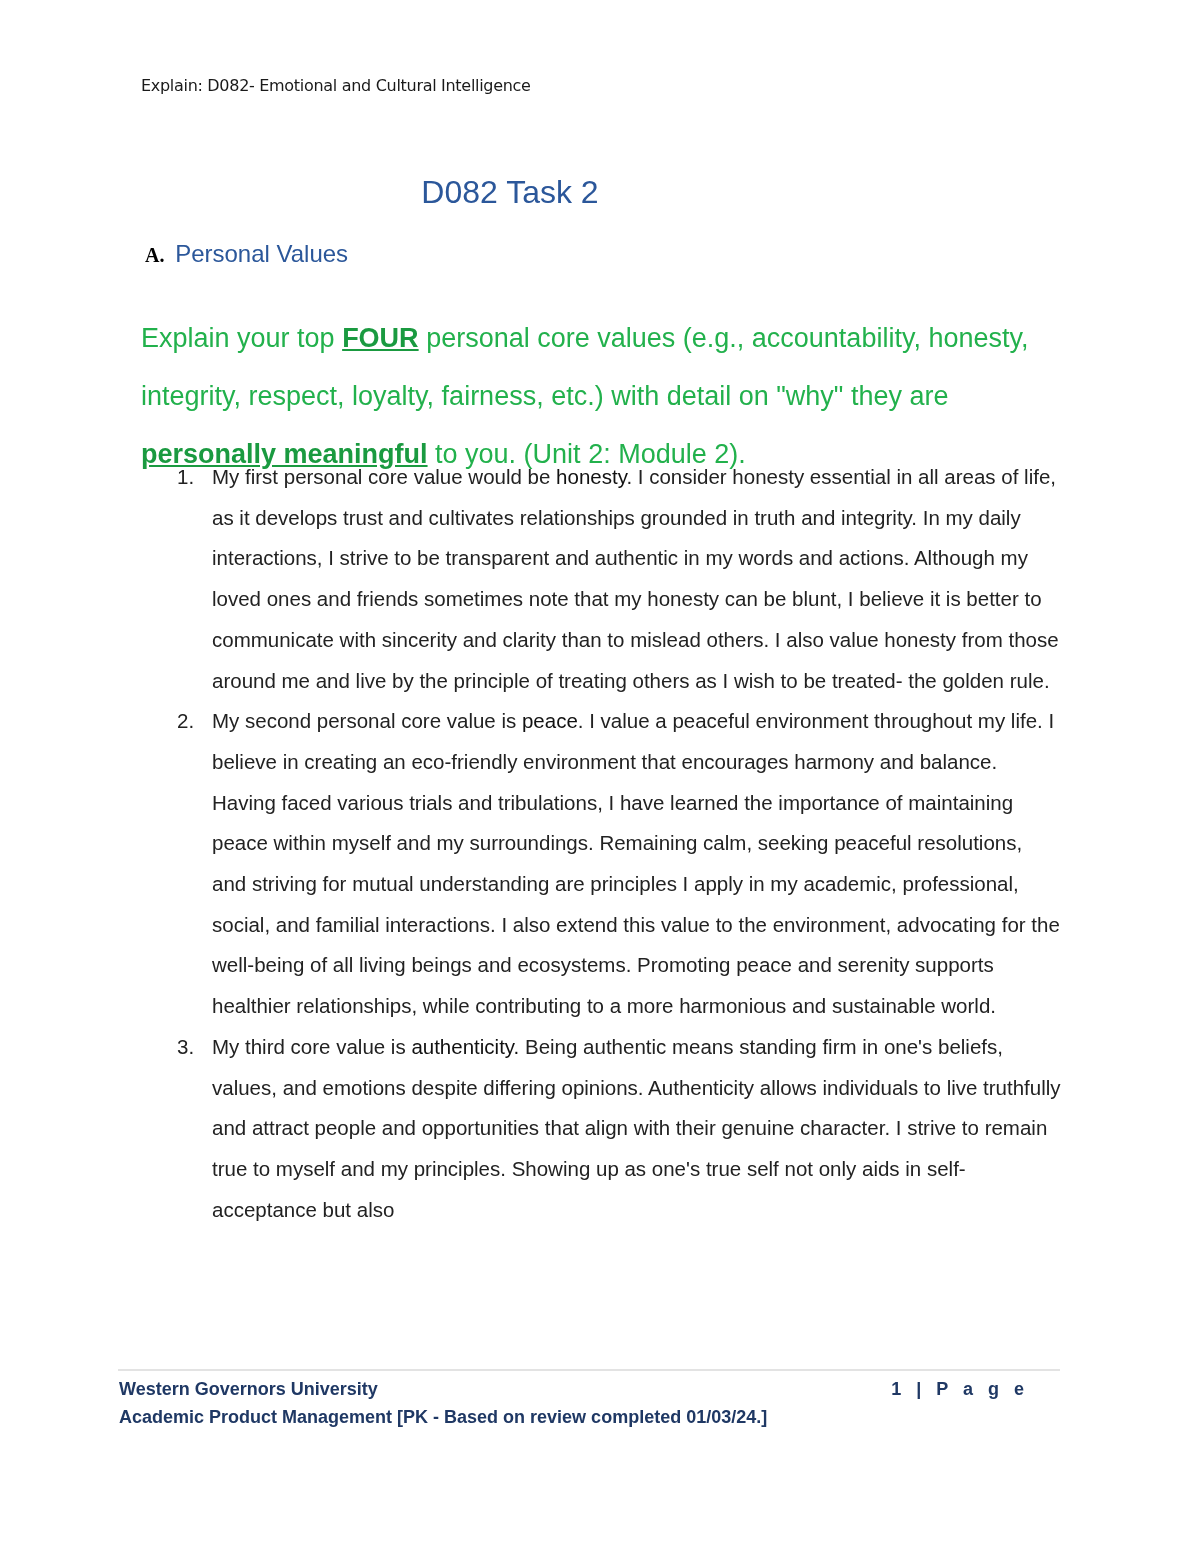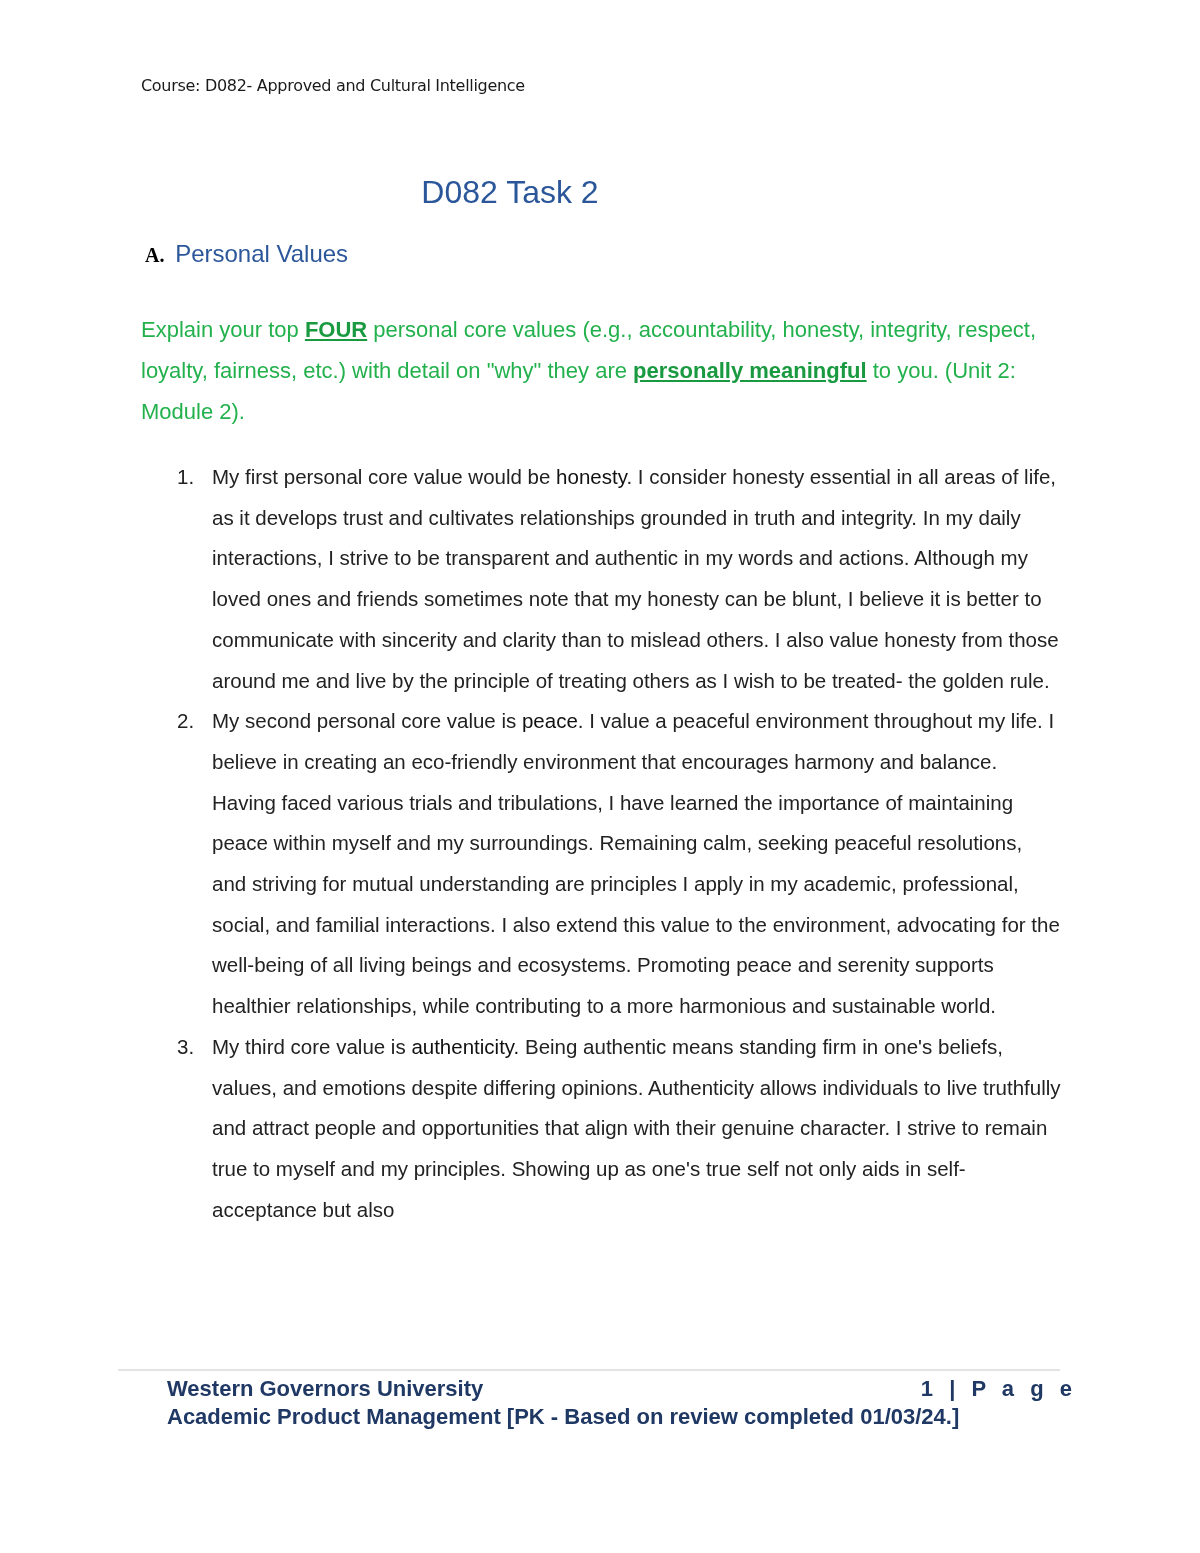--- a/index.html
+++ b/index.html
@@ -8,40 +8,40 @@
 
   .header-block { position:absolute; left:141px; top:73px; font-family:"DejaVu Sans", sans-serif; font-size:16px; color:#1a1a1a; line-height:25.5px; letter-spacing:-0.3px; }
   .header-block div { white-space:nowrap; }
 
   .doc-title { position:absolute; left:0; width:1020px; top:174px; text-align:center; font-family:"Liberation Sans", sans-serif; font-size:32px; color:#2b579a; }
   .doc-title span { position:relative; left:0px; }
 
   .section-heading { position:absolute; left:145px; top:240px; font-family:"Liberation Sans", sans-serif; font-size:24px; color:#2b579a; white-space:nowrap; }
   .section-heading .letter { font-family:"Liberation Serif", serif; font-size:20px; font-weight:bold; color:#000; margin-right:4px; }
 
-  .prompt { position:absolute; left:141px; top:309px; width:920px; font-family:"Liberation Sans", sans-serif; font-size:22px; line-height:41px; color:#22b14c; }
+  .prompt { position:absolute; left:141px; top:309px; width:920px; font-family:"Liberation Sans", sans-serif; font-size:27px; line-height:58px; color:#22b14c; }
   .prompt b { font-weight:bold; text-decoration:underline; color:#1a9a40; }
 
   .answers { position:absolute; left:141px; top:457px; width:920px; margin:0; padding:0; list-style:none; font-family:"Liberation Sans", sans-serif; font-size:20.5px; line-height:40.7px; color:#222; }
   .answers li { position:relative; padding-left:71px; }
   .answers .num { position:absolute; left:36px; top:0; }
   .answers b { font-weight:normal; color:#111; }
 
   .footer-rule { position:absolute; left:118px; top:1369px; width:942px; height:2px; background:#e3e3e3; }
-  .footer { position:absolute; left:119px; top:1375px; width:910px; font-family:"Liberation Sans", sans-serif; font-weight:bold; font-size:22px; line-height:28px; color:#1f3864;margin-left:48px; }
+  .footer { position:absolute; left:119px; top:1375px; width:910px; font-family:"Liberation Sans", sans-serif; font-weight:bold; font-size:18px; line-height:28px; color:#1f3864; }
   .footer .row { white-space:nowrap; position:relative; }
   .footer .pagenum { position:absolute; right:0; top:0; letter-spacing:5px; }
 </style>
 </head>
 <body>
 
 <div class="page">
 
   <div class="header-block">
-    <div>Course: D082- Approved and Cultural Intelligence</div>
+    <div>Explain: D082- Emotional and Cultural Intelligence</div>
   </div>
 
   <div class="doc-title">
     <span>D082 Task 2</span>
   </div>
 
   <div class="section-heading">
     <span class="letter">A.</span>
     <span>Personal Values</span>
   </div>

